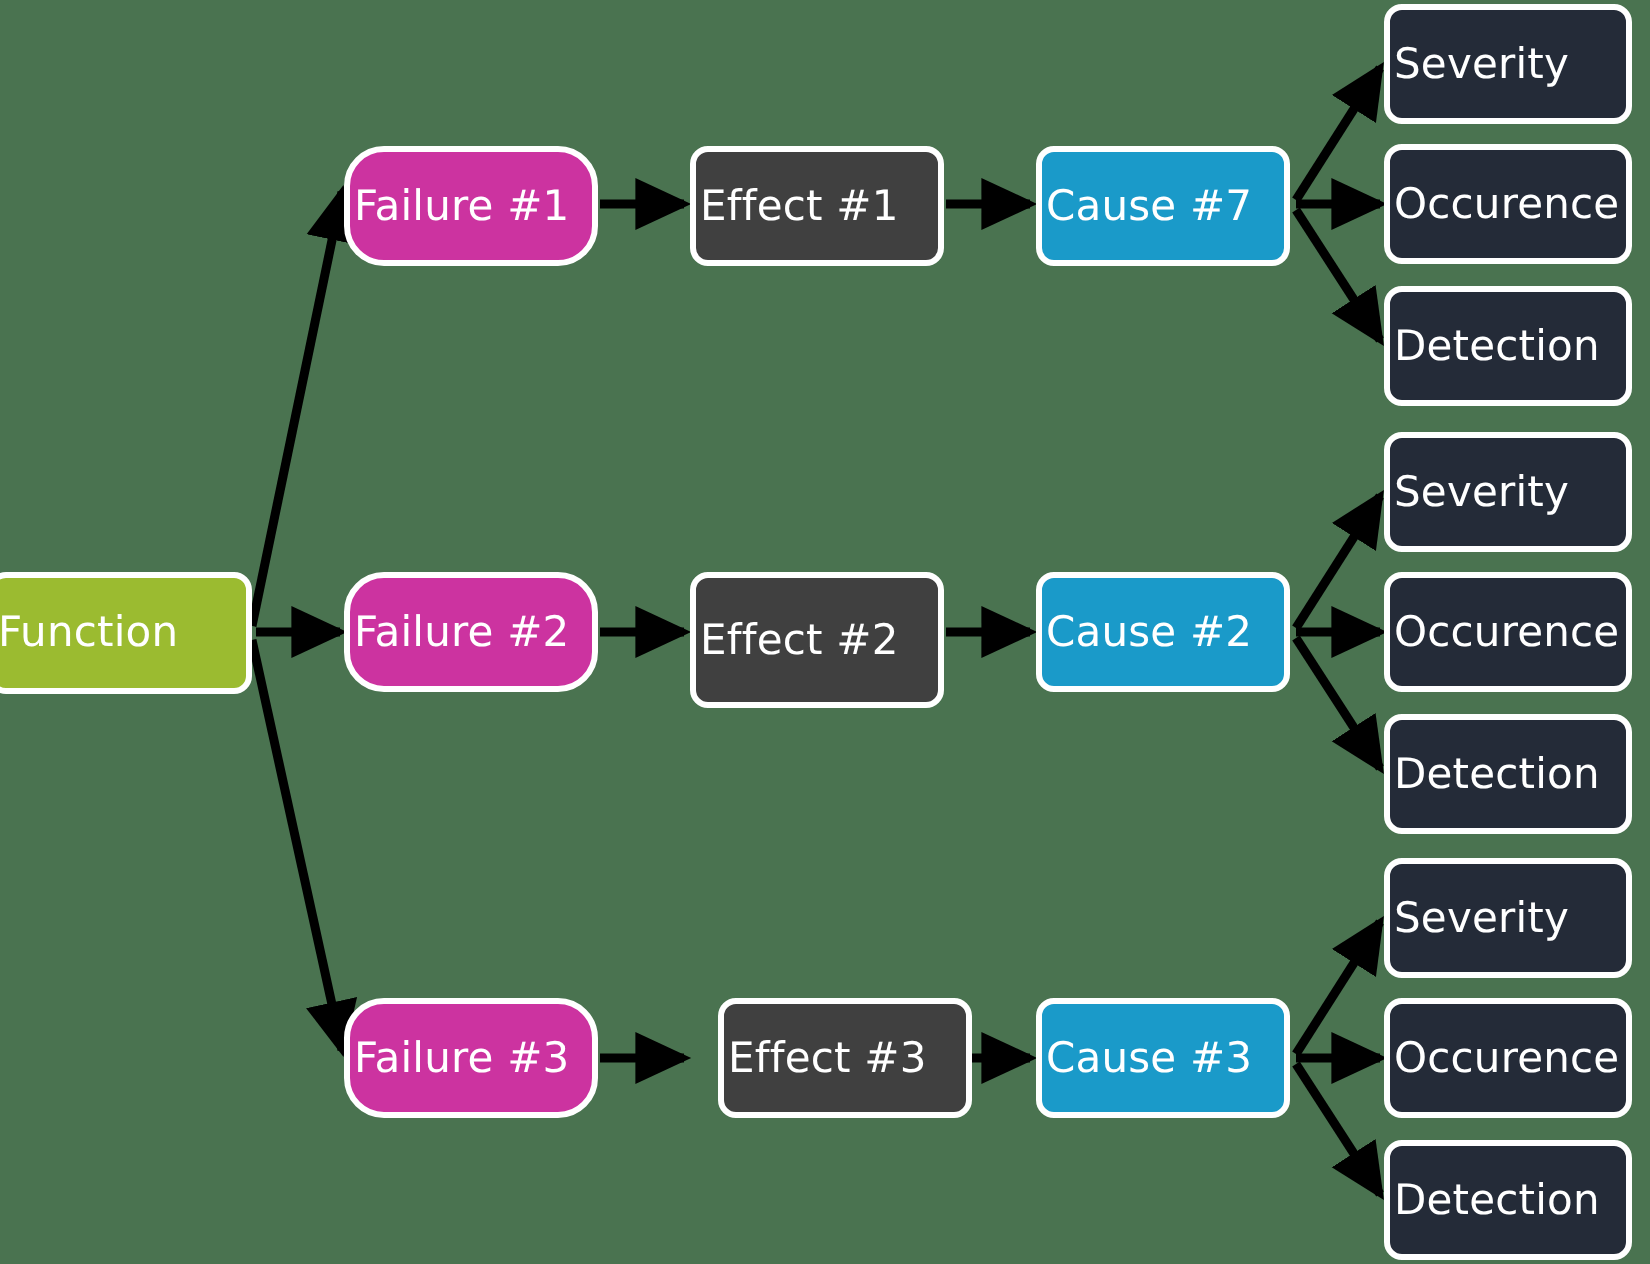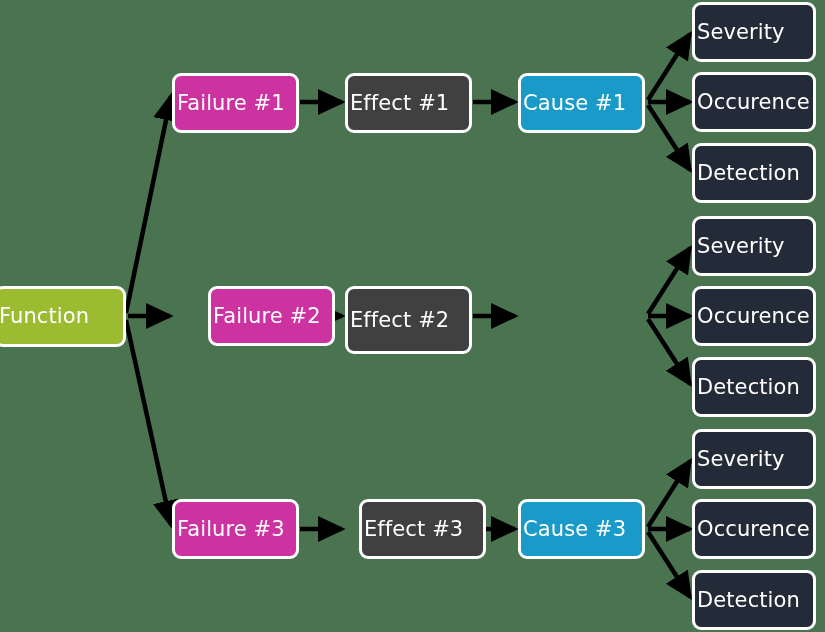--- a/index.html
+++ b/index.html
@@ -36,21 +36,21 @@
     display: flex;
     align-items: center;
     color: #ffffff;
     font-size: 21px;
     line-height: 1;
     letter-spacing: 0.1px;
     white-space: nowrap;
     z-index: 3;
   }
   .node-function { background: #9bbb30; }
-  .node-failure  { background: #cc33a0; }
+  .node-failure  { background: #cc33a0; border-radius: 20px; }
   .node-effect   { background: #404040; }
   .node-cause    { background: #1a9ac9; }
   .node-metric   { background: #242b38; }
   .node-label {
     display: block;
     padding: 0 2px;
   }
 </style>
 </head>
 <body>
@@ -94,39 +94,42 @@
     </g>
   </svg>
 
   <div class="node node-function" style="left:-6px; top:286px; width:132px; height:61px;">
     <span class="node-label">Function</span>
   </div>
 
   <div class="node node-failure" style="left:172px; top:73px; width:127px; height:60px;">
     <span class="node-label">Failure #1</span>
   </div>
-  <div class="node node-failure" style="left:172px; top:286px; width:127px; height:60px;margin-left:36px;">
+  <div class="node node-failure" style="left:172px; top:286px; width:127px; height:60px;">
     <span class="node-label">Failure #2</span>
   </div>
   <div class="node node-failure" style="left:172px; top:499px; width:127px; height:60px;">
     <span class="node-label">Failure #3</span>
   </div>
 
   <div class="node node-effect" style="left:345px; top:73px; width:127px; height:60px;">
     <span class="node-label">Effect #1</span>
   </div>
   <div class="node node-effect" style="left:345px; top:286px; width:127px; height:68px;">
     <span class="node-label">Effect #2</span>
   </div>
   <div class="node node-effect" style="left:345px; top:499px; width:127px; height:60px;margin-left:14px;">
     <span class="node-label">Effect #3</span>
   </div>
 
   <div class="node node-cause" style="left:518px; top:73px; width:127px; height:60px;">
-    <span class="node-label">Cause #1</span>
+    <span class="node-label">Cause #7</span>
+  </div>
+  <div class="node node-cause" style="left:518px; top:286px; width:127px; height:60px;">
+    <span class="node-label">Cause #2</span>
   </div>
   <div class="node node-cause" style="left:518px; top:499px; width:127px; height:60px;">
     <span class="node-label">Cause #3</span>
   </div>
 
   <div class="node node-metric" style="left:692px; top:2px; width:124px; height:60px;">
     <span class="node-label">Severity</span>
   </div>
   <div class="node node-metric" style="left:692px; top:72px; width:124px; height:60px;">
     <span class="node-label">Occurence</span>

